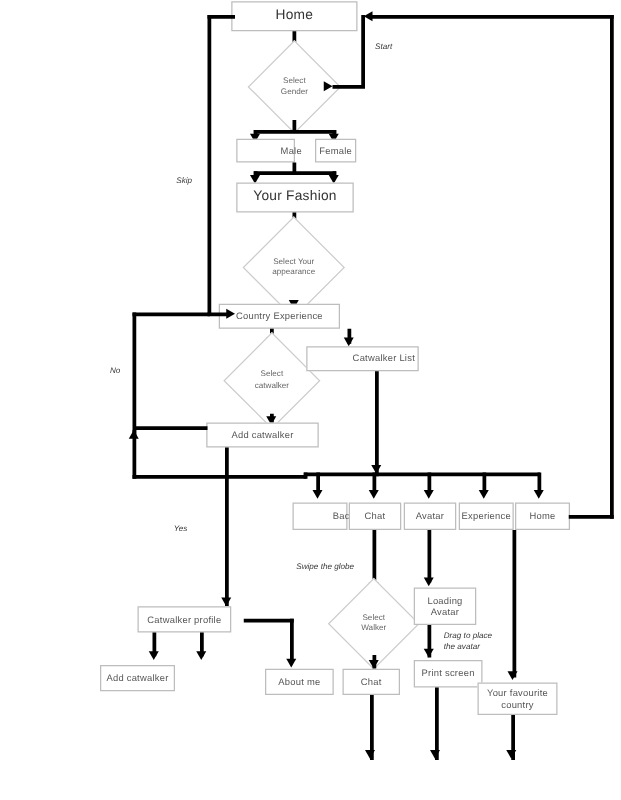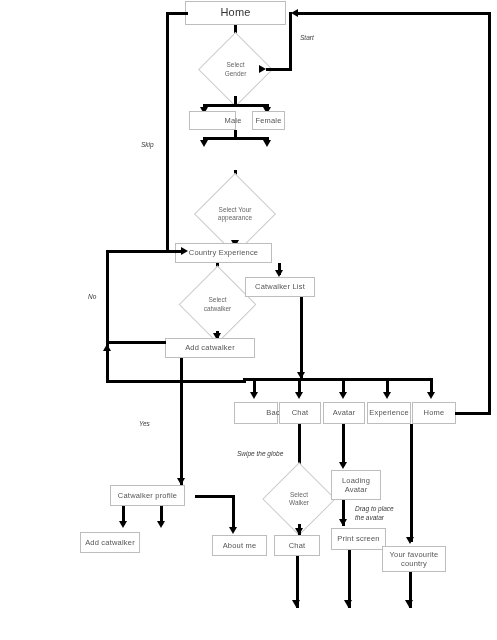--- a/index.html
+++ b/index.html
@@ -60,20 +60,23 @@
     <span>Female</span>
   </div>
 
   <div class="seg" style="left:234px;top:130px;width:3px;height:8px;"></div>
   <div class="seg" style="left:203px;top:137px;width:66px;height:3px;"></div>
   <div class="seg" style="left:203px;top:137px;width:3px;height:5px;"></div>
   <div class="arrow down" style="left:200px;top:140px;"></div>
   <div class="seg" style="left:266px;top:137px;width:3px;height:5px;"></div>
   <div class="arrow down" style="left:263px;top:140px;"></div>
 
+  <div class="node big" style="left:189px;top:146px;width:94px;height:24px;">
+    <span>Your Fashion</span>
+  </div>
 
   <div class="seg" style="left:234px;top:170px;width:3px;height:11px;"></div>
   <div class="arrow down" style="left:231px;top:179px;"></div>
 
   <div class="diamond" style="left:206px;top:185px;width:58px;height:58px;">
     <span class="dshape"></span>
     <span class="dlabel" style="white-space:pre;">Select Your
 appearance</span>
   </div>
 
@@ -99,21 +102,21 @@
 
   <div class="seg" style="left:278px;top:263px;width:3px;height:12px;"></div>
   <div class="arrow down" style="left:275px;top:270px;"></div>
 
   <div class="diamond" style="left:190px;top:277px;width:55px;height:55px;">
     <span class="dshape"></span>
     <span class="dlabel" style="white-space:pre;">Select
 catwalker</span>
   </div>
 
-  <div class="node" style="left:245px;top:277px;width:70px;height:20px;">
+  <div class="node" style="left:245px;top:277px;width:90px;height:20px;justify-content:flex-end;">
     <span>Catwalker List</span>
   </div>
 
   <div class="seg" style="left:216px;top:331px;width:3px;height:9px;"></div>
   <div class="arrow down" style="left:213px;top:333px;"></div>
 
   <div class="node" style="left:165px;top:338px;width:90px;height:20px;">
     <span>Add catwalker</span>
   </div>
 

